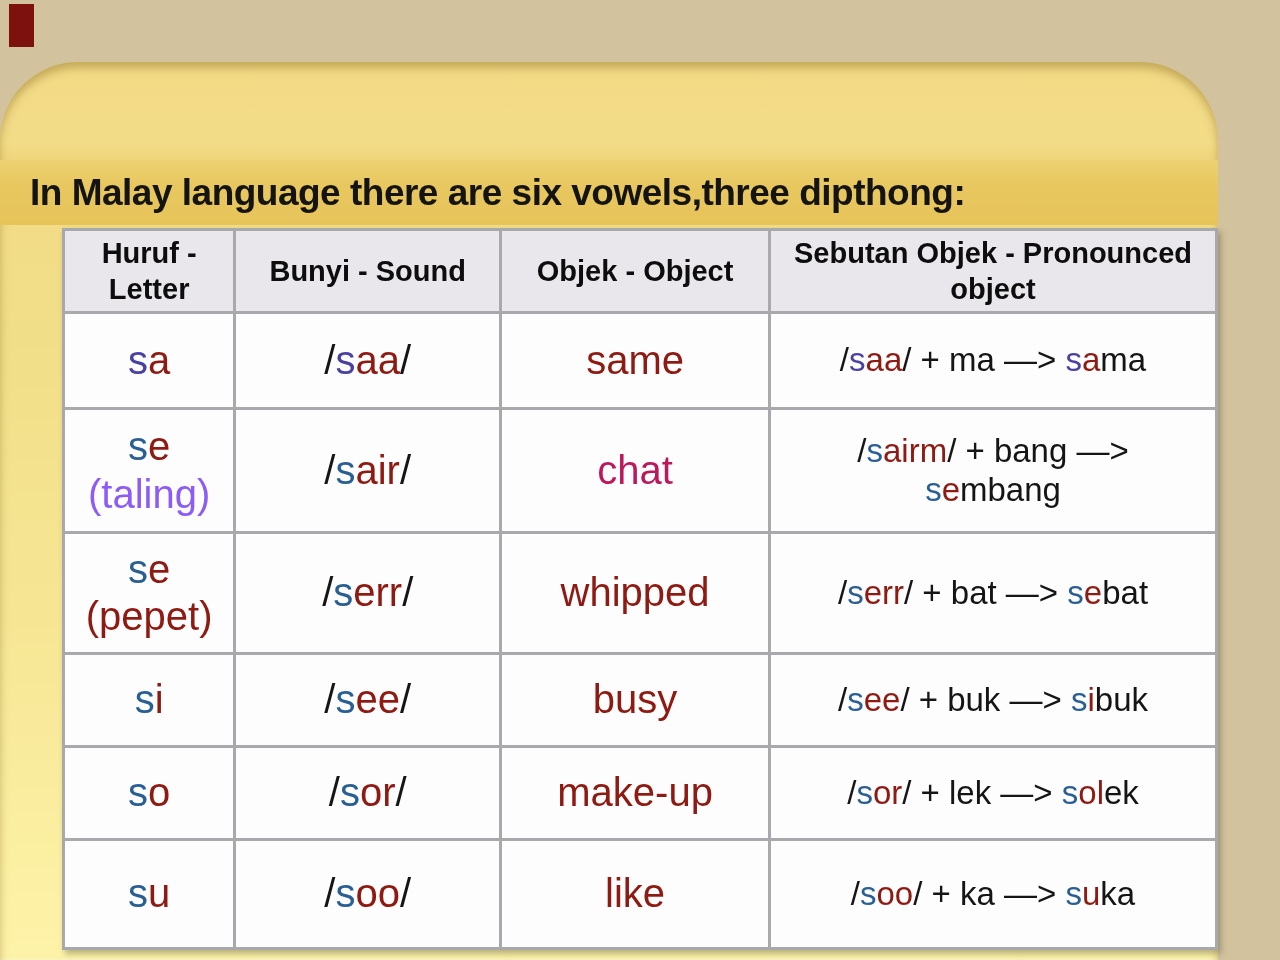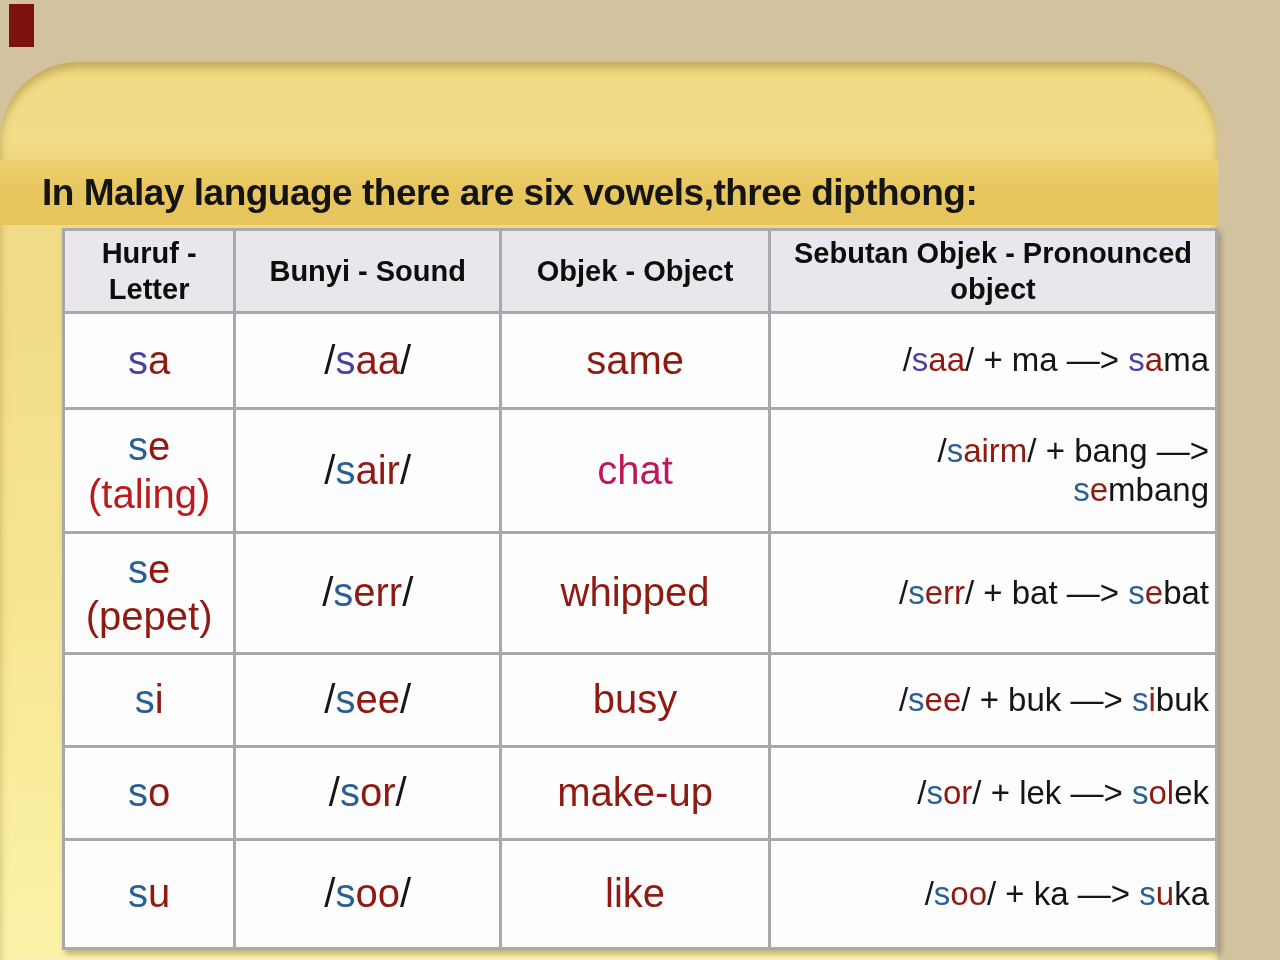--- a/index.html
+++ b/index.html
@@ -24,21 +24,21 @@
     font-family:"DejaVu Sans","Liberation Sans",sans-serif;
     font-size:63px;font-weight:bold;letter-spacing:-1px;
     color:#0b0b0b;
   }
   .subtitle-band{
     position:absolute;left:0;top:98px;width:100%;height:65px;
     background:linear-gradient(180deg,#ecd171 0%,#e8c75f 40%,#e6c45a 100%);
     display:flex;align-items:center;
   }
   .subtitle{
-    padding-left:42px;
+    padding-left:30px;
     font-size:37px;font-weight:bold;letter-spacing:-0.5px;
     color:#141414;
   }
   .table-wrap{
     position:absolute;left:62px;top:166px;
   }
   table{
     border-collapse:collapse;table-layout:fixed;
     background:#fdfdfe;
     box-shadow:3px 4px 6px rgba(60,55,40,0.35);
@@ -52,21 +52,21 @@
   th{
     background:#e9e7ec;color:#0d0d0d;
     font-size:29px;font-weight:bold;line-height:1.25;
     height:76px;
   }
   td{font-size:40px;line-height:1.18;}
   col.c-letter{width:173px;}
   col.c-sound{width:275px;}
   col.c-object{width:275px;}
   col.c-pron{width:462px;}
-  td.c-pron{font-size:33px;text-align:right;}
+  td.c-pron{font-size:33px;}
   tbody tr:nth-child(1) td{height:89px;}
   tbody tr:nth-child(2) td{height:117px;}
   tbody tr:nth-child(3) td{height:114px;}
   tbody tr:nth-child(4) td{height:86px;}
   tbody tr:nth-child(5) td{height:86px;}
   tbody tr:nth-child(6) td{height:102px;}
 </style>
 </head>
 <body style="background: rgb(210, 195, 158);">
 
@@ -93,21 +93,21 @@
           </tr>
         </thead>
       <tbody>
           <tr>
             <td class="c-letter"><span style="color: rgb(74, 66, 162);">s</span><span style="color: rgb(142, 26, 18);">a</span></td>
             <td class="c-sound"><span style="color: rgb(21, 21, 21);">/</span><span style="color: rgb(74, 66, 162);">s</span><span style="color: rgb(142, 26, 18);">aa</span><span style="color: rgb(21, 21, 21);">/</span></td>
             <td class="c-object"><span style="color: rgb(142, 26, 18);">same</span></td>
             <td class="c-pron"><span style="color: rgb(21, 21, 21);">/</span><span style="color: rgb(74, 66, 162);">s</span><span style="color: rgb(142, 26, 18);">aa</span><span style="color: rgb(21, 21, 21);">/ + ma </span><span style="color: rgb(21, 21, 21);">—&gt; </span><span style="color: rgb(74, 66, 162);">s</span><span style="color: rgb(142, 26, 18);">a</span><span style="color: rgb(21, 21, 21);">ma</span></td>
           </tr>
           <tr>
-            <td class="c-letter"><span style="color: rgb(42, 95, 147);">s</span><span style="color: rgb(142, 26, 18);">e</span><br><span style="color: #b91c1c;">(taling)</span></td>
+            <td class="c-letter"><span style="color: rgb(42, 95, 147);">s</span><span style="color: rgb(142, 26, 18);">e</span><br><span style="color: #8b5cf6;">(taling)</span></td>
             <td class="c-sound"><span style="color: rgb(21, 21, 21);">/</span><span style="color: rgb(42, 95, 147);">s</span><span style="color: rgb(142, 26, 18);">air</span><span style="color: rgb(21, 21, 21);">/</span></td>
             <td class="c-object"><span style="color: #be185d;">chat</span></td>
             <td class="c-pron"><span style="color: rgb(21, 21, 21);">/</span><span style="color: rgb(42, 95, 147);">s</span><span style="color: rgb(142, 26, 18);">airm</span><span style="color: rgb(21, 21, 21);">/ + bang </span><span style="color: rgb(21, 21, 21);">—&gt;</span><br><span style="color: rgb(42, 95, 147);">s</span><span style="color: rgb(142, 26, 18);">e</span><span style="color: rgb(21, 21, 21);">mbang</span></td>
           </tr>
           <tr>
             <td class="c-letter"><span style="color: rgb(42, 95, 147);">s</span><span style="color: rgb(142, 26, 18);">e</span><br><span style="color: rgb(142, 26, 18);">(pepet)</span></td>
             <td class="c-sound"><span style="color: rgb(21, 21, 21);">/</span><span style="color: rgb(42, 95, 147);">s</span><span style="color: rgb(142, 26, 18);">err</span><span style="color: rgb(21, 21, 21);">/</span></td>
             <td class="c-object"><span style="color: rgb(142, 26, 18);">whipped</span></td>
             <td class="c-pron"><span style="color: rgb(21, 21, 21);">/</span><span style="color: rgb(42, 95, 147);">s</span><span style="color: rgb(142, 26, 18);">err</span><span style="color: rgb(21, 21, 21);">/ + bat </span><span style="color: rgb(21, 21, 21);">—&gt; </span><span style="color: rgb(42, 95, 147);">s</span><span style="color: rgb(142, 26, 18);">e</span><span style="color: rgb(21, 21, 21);">bat</span></td>
           </tr>

